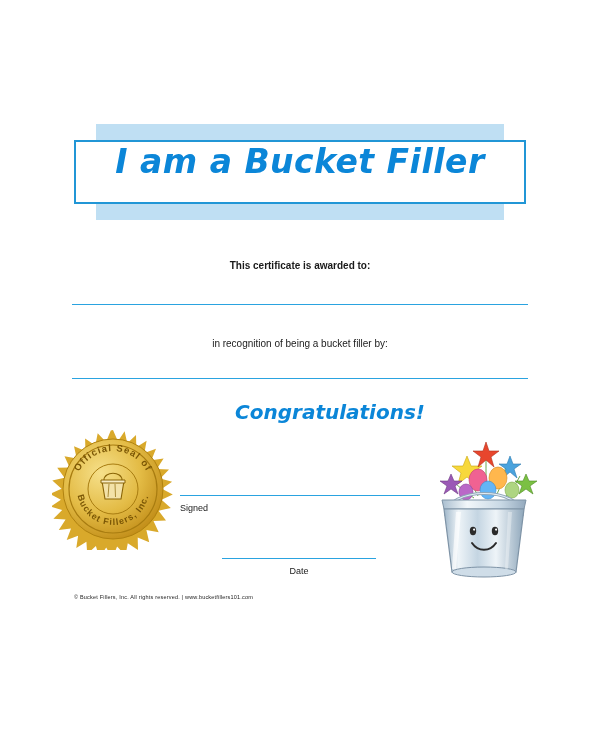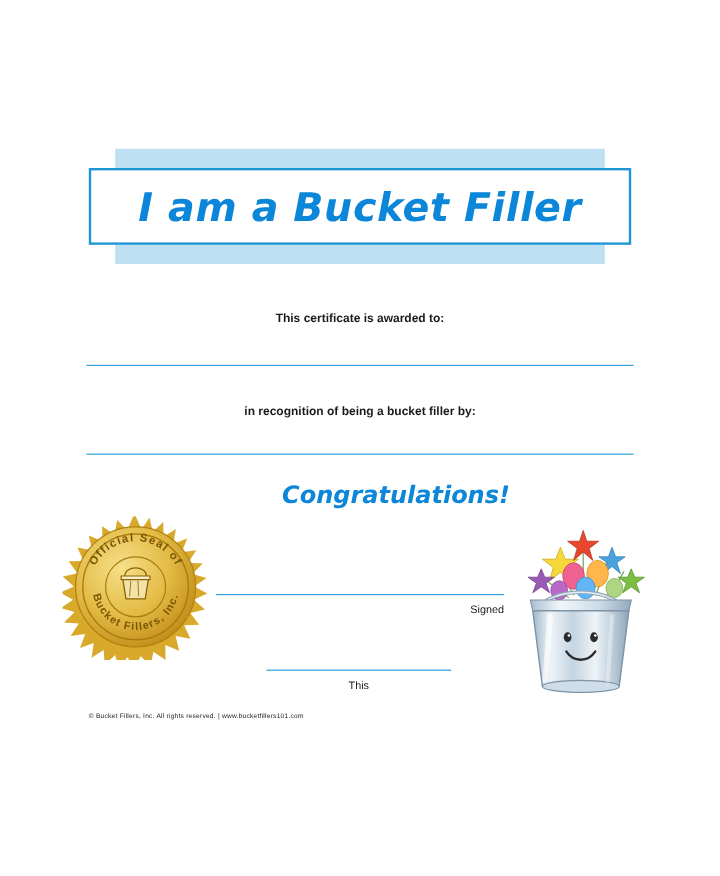--- a/index.html
+++ b/index.html
@@ -33,21 +33,20 @@
   .title-box {
     position: absolute;
     left: 74px;
     top: 140px;
     width: 452px;
     height: 64px;
     background: #ffffff;
     border: 2px solid #2196d6;
     box-sizing: border-box;
     display: flex;
-    align-items: center;
     justify-content: center;
   }
   .title-text {
     font-family: "DejaVu Sans", sans-serif;
     font-weight: bold;
     font-style: italic;
     font-size: 33px;
     color: #0b86d8;
     letter-spacing: 0.5px;
     white-space: nowrap;
@@ -80,21 +79,21 @@
     width: 456px;
   }
   .recognition {
     position: absolute;
     left: 0;
     top: 338px;
     width: 600px;
     text-align: center;
     font-size: 10px;
     color: #1a1a1a;
-    font-weight: bold;
+    font-weight: normal;
   }
   .congrats {
     position: absolute;
     left: 180px;
     top: 400px;
     width: 300px;
     text-align: center;
     font-family: "DejaVu Sans", sans-serif;
     font-weight: bold;
     font-style: italic;
@@ -111,21 +110,21 @@
   .rule-date {
     left: 222px;
     top: 558px;
     width: 154px;
   }
   .label-signed {
     position: absolute;
     left: 180px;
     top: 503px;
     width: 240px;
-    text-align: right;
+    text-align: left;
     font-size: 9px;
     color: #1a1a1a;
   }
   .label-date {
     position: absolute;
     left: 222px;
     top: 566px;
     width: 154px;
     text-align: center;
     font-size: 9px;
@@ -177,21 +176,21 @@
   <div class="rule rule-name"></div>
 
   <div class="recognition">in recognition of being a bucket filler by:</div>
   <div class="rule rule-reason"></div>
 
   <div class="congrats">Congratulations!</div>
 
   <div class="rule rule-signed"></div>
   <div class="label-signed">Signed</div>
   <div class="rule rule-date"></div>
-  <div class="label-date">This</div>
+  <div class="label-date">Date</div>
 
   <div class="footer">© Bucket Fillers, Inc.  All rights reserved.  |  www.bucketfillers101.com</div>
 
   <div class="seal">
     <svg width="122" height="122" viewBox="0 0 122 122" xmlns="http://www.w3.org/2000/svg">
       <defs>
         <radialGradient id="goldgrad" cx="38%" cy="34%" r="72%">
           <stop offset="0%" stop-color="#f6e08a"></stop>
           <stop offset="55%" stop-color="#e3bb45"></stop>
           <stop offset="100%" stop-color="#c08b16"></stop>

